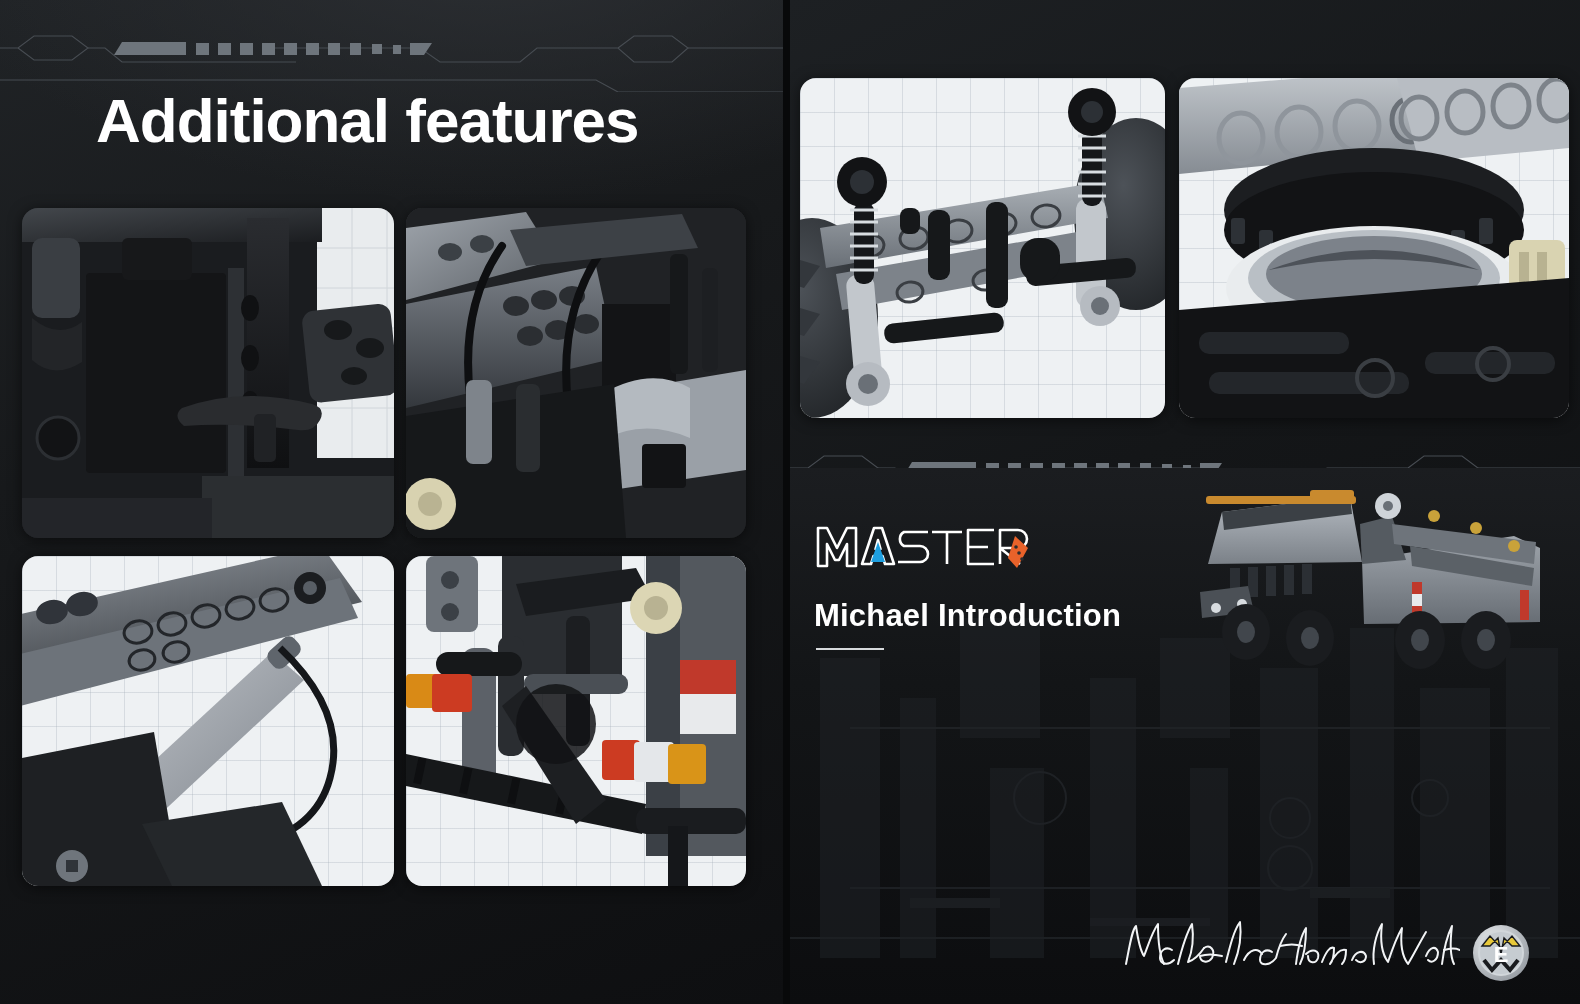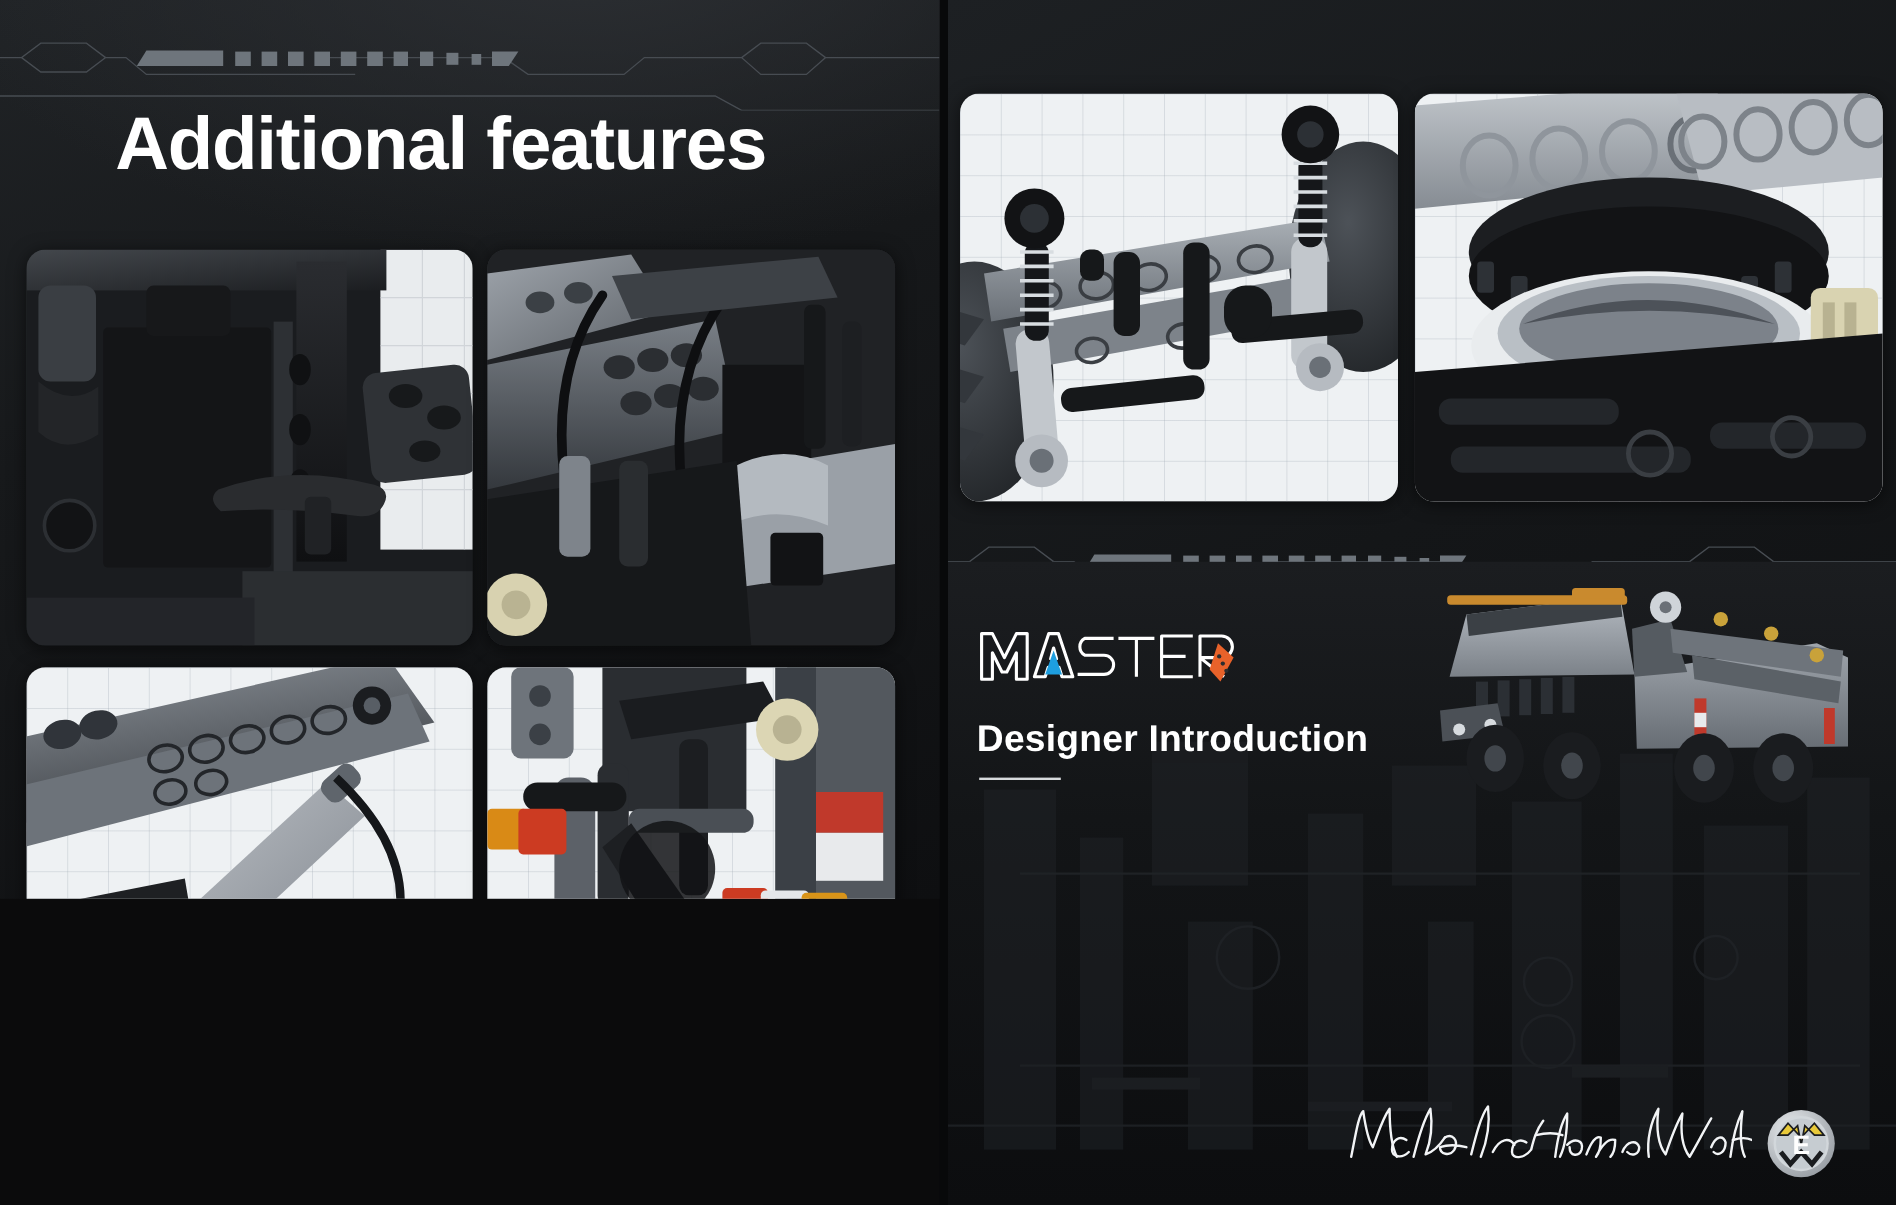--- a/index.html
+++ b/index.html
@@ -3,21 +3,21 @@
 <meta charset="utf-8">
 <style>
   * { margin:0; padding:0; box-sizing:border-box; }
   html,body { width:1580px; height:1004px; overflow:hidden; background:#0b0b0c; }
   body { font-family:"Liberation Sans", sans-serif; }
 
   .page { position:relative; width:1580px; height:1004px; display:flex; }
 
   
   .left-panel{
-    position:relative; width:783px; height:749px;
+    position:relative; width:783px; height:1004px;
     background:
       radial-gradient(900px 420px at 62% -6%, #2c2f33 0%, rgba(44,47,51,0) 62%),
       linear-gradient(160deg,#202326 0%,#17191b 38%,#0e0f11 100%);
     overflow:hidden;
   }
   .divider{ width:7px; height:1004px; background:#08090a; }
 
   
   .right-panel{
     position:relative; width:790px; height:1004px;
@@ -629,21 +629,21 @@
           </g>
           <path d="M203 18 L216 30 L205 50 L196 40 Z" fill="#e8622a"></path>
           <g fill="#2a2c2f">
             <circle cx="204" cy="29" r="1.8"></circle>
               <circle cx="207" cy="35" r="1.8"></circle>
               <circle cx="210" cy="41" r="1.8"></circle>
           </g>
         </svg>
       </div>
 
-      <div class="designer-heading">Designer Introduction</div>
+      <div class="designer-heading">Michael Introduction</div>
       <div class="heading-rule"></div>
 
 
       <div class="signature">
         <svg viewBox="0 0 340 58">
           <g fill="none" stroke="#f2f4f6" stroke-width="2" stroke-linecap="round" stroke-linejoin="round">
             <path d="M6 48 C10 28 12 14 16 10 C18 24 20 34 24 40 C28 30 32 16 38 8 C38 26 40 40 44 48"></path>
             <path d="M52 34 C46 30 40 34 40 42 C40 48 48 50 54 44"></path>
             <path d="M58 48 C62 32 66 18 72 8 C74 22 72 36 68 46 C74 44 80 38 84 32"></path>
             <path d="M84 32 C90 28 96 34 92 42 C88 48 80 46 80 40 C86 38 94 38 102 40"></path>

